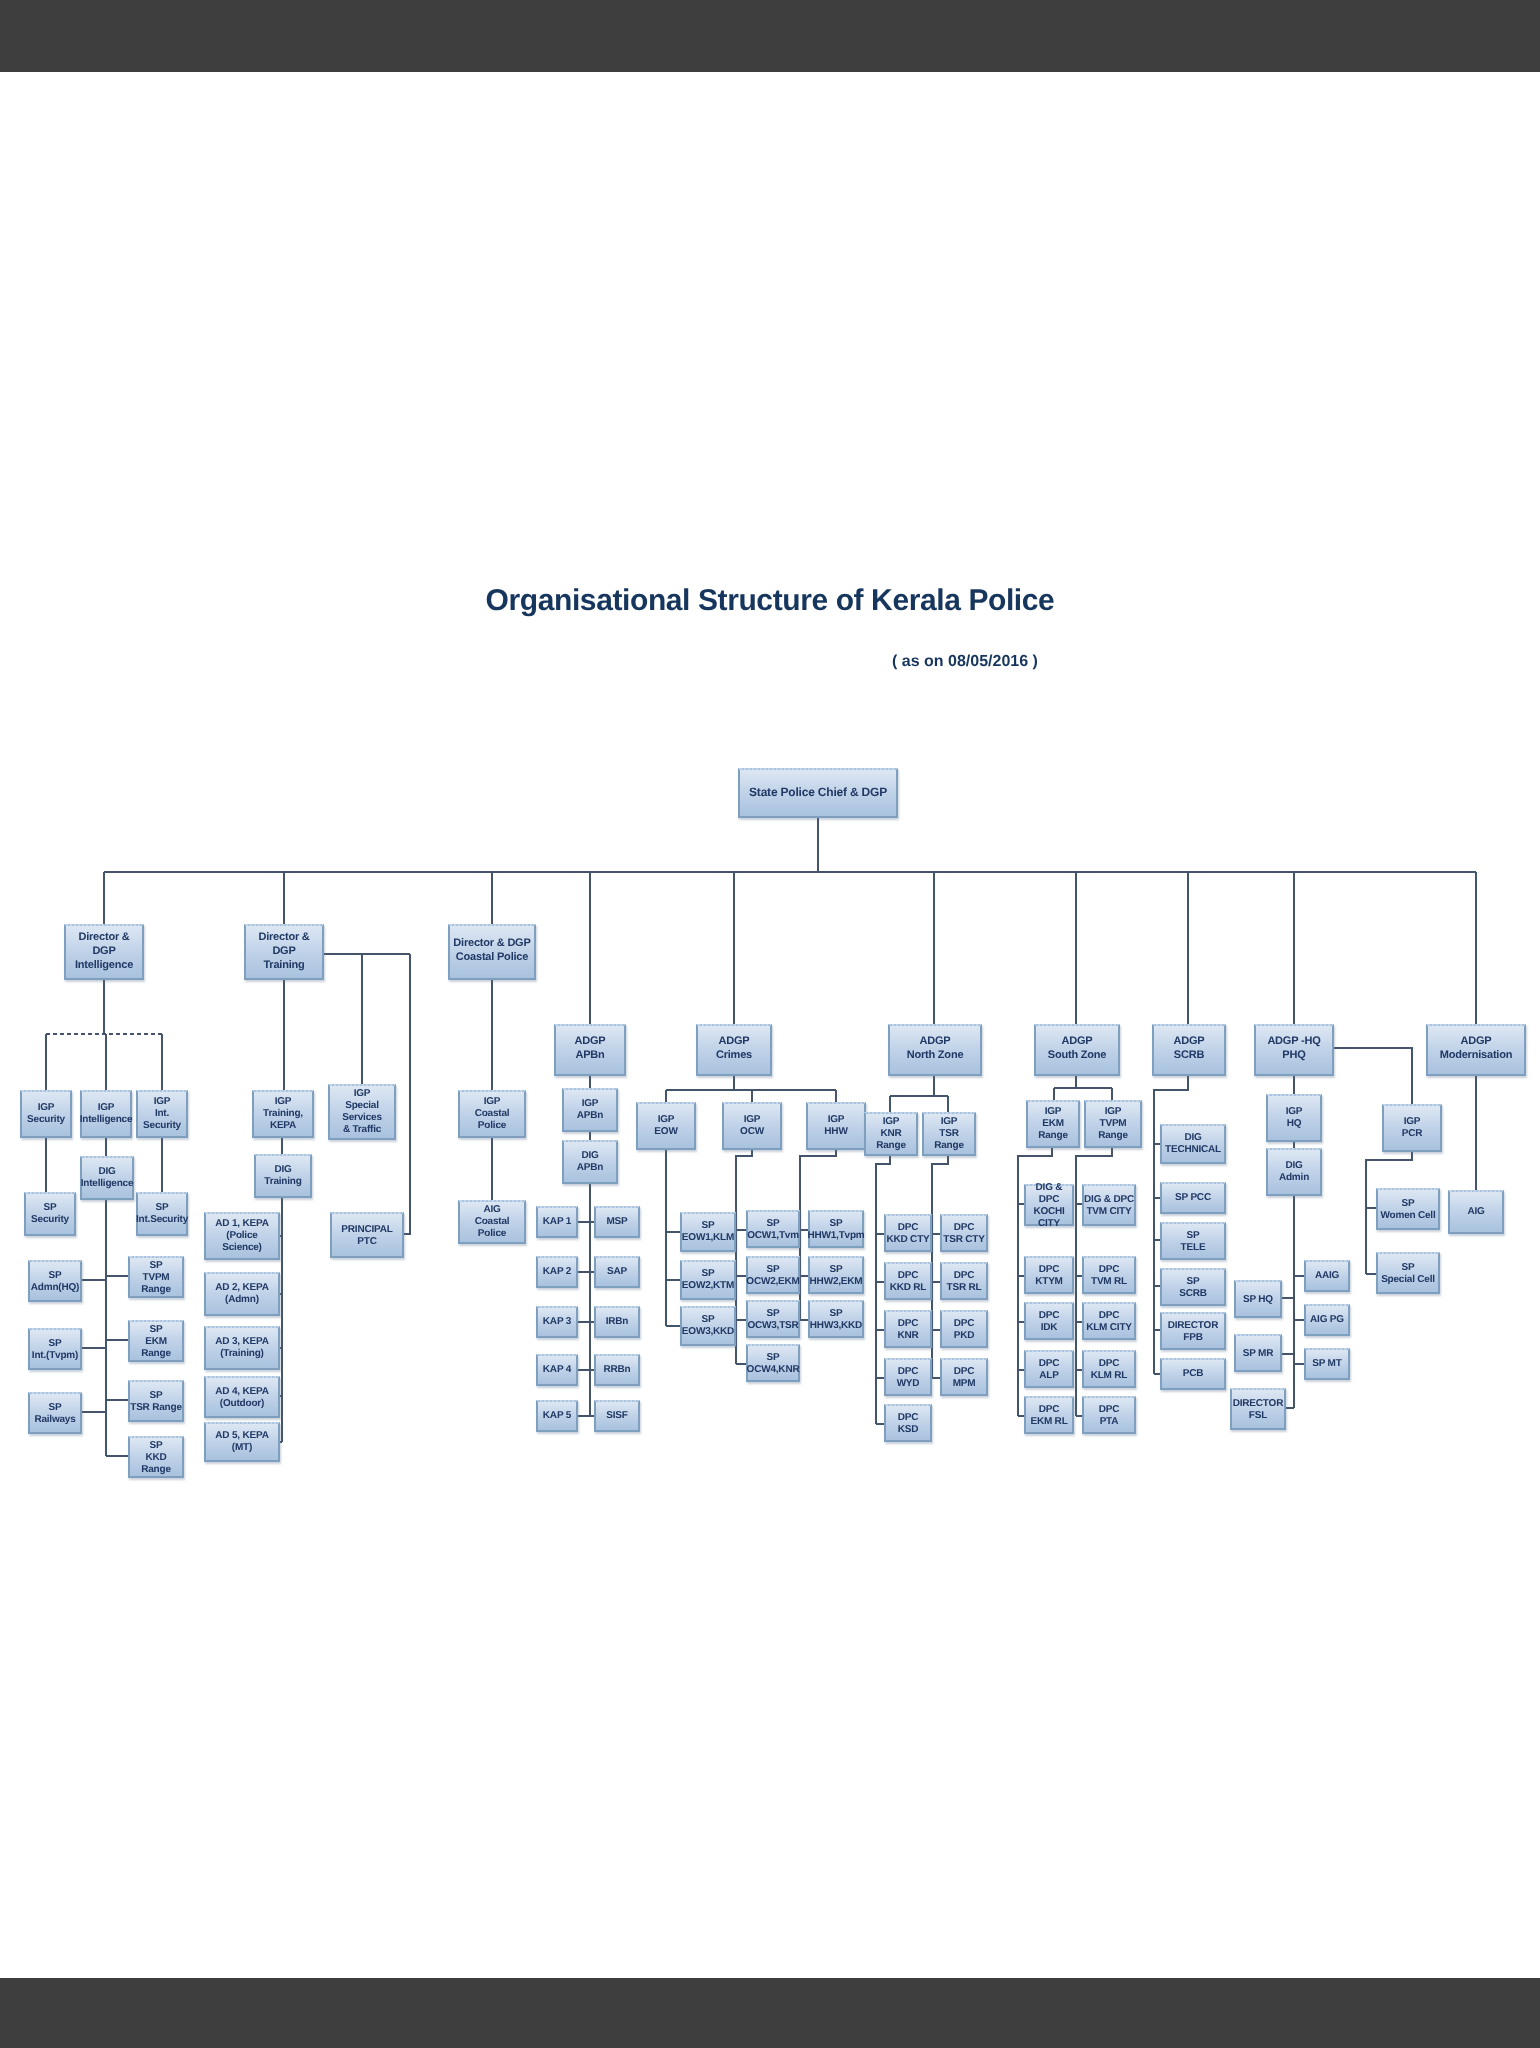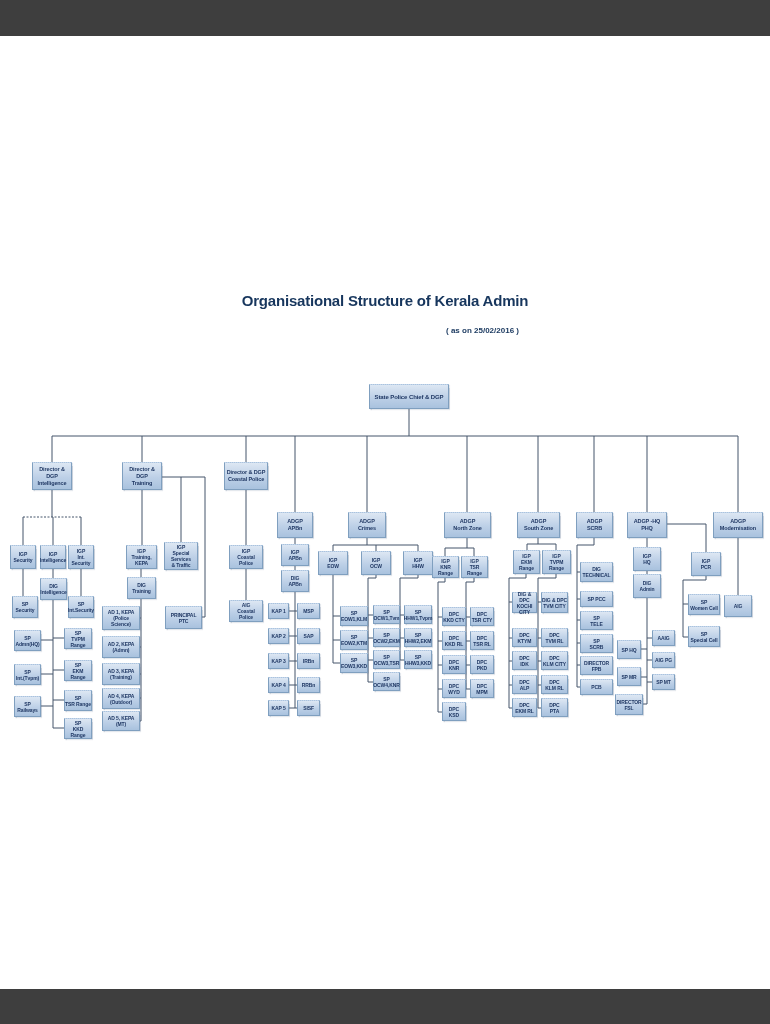--- a/index.html
+++ b/index.html
@@ -35,22 +35,22 @@
   .node.head{font-size:5.5px;line-height:7px;}
   .node.root{font-size:6px;}
 </style>
 </head>
 <body>
 
 <div class="letterbox" id="bar-top"></div>
 <div class="letterbox" id="bar-bottom"></div>
 
 <div>
-  <div class="doc-title">Organisational Structure of Kerala Admin</div>
-  <div class="doc-subtitle">( as on 25/02/2016 )</div>
+  <div class="doc-title">Organisational Structure of Kerala Police</div>
+  <div class="doc-subtitle">( as on 08/05/2016 )</div>
 
   <svg id="edge-layer" viewBox="0 0 770 1024">
       <polyline points="409,409 409,436"></polyline>
       <polyline points="52,436 738,436"></polyline>
       <polyline points="52,436 52,462"></polyline>
       <polyline points="142,436 142,462"></polyline>
       <polyline points="246,436 246,462"></polyline>
       <polyline points="295,436 295,512"></polyline>
       <polyline points="367,436 367,512"></polyline>
       <polyline points="467,436 467,512"></polyline>

